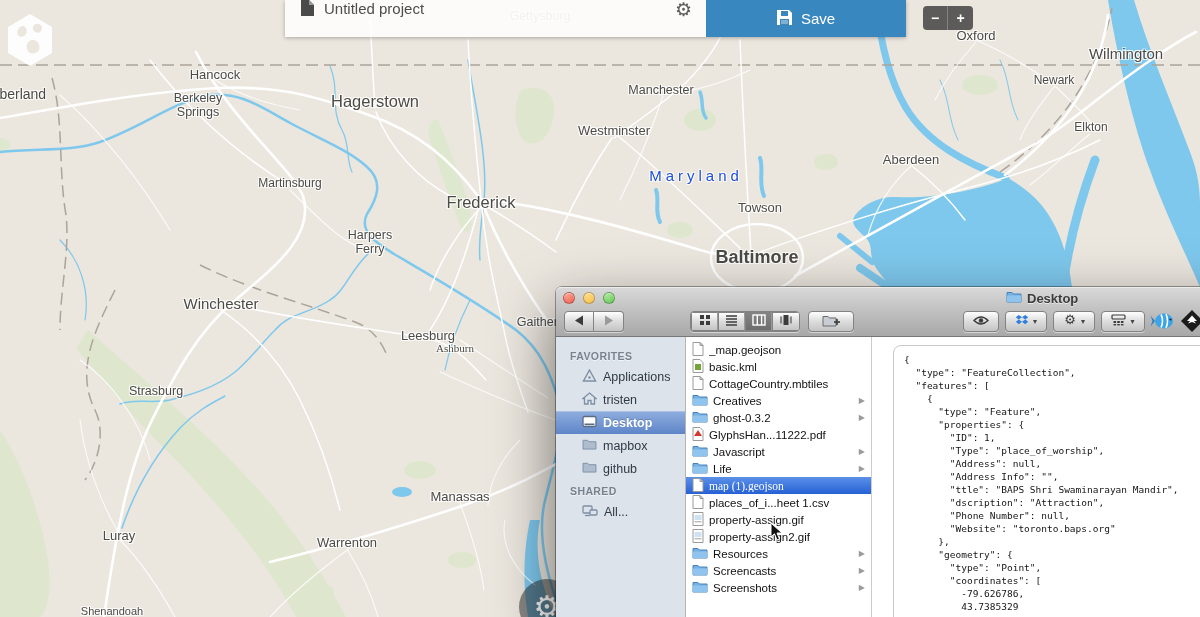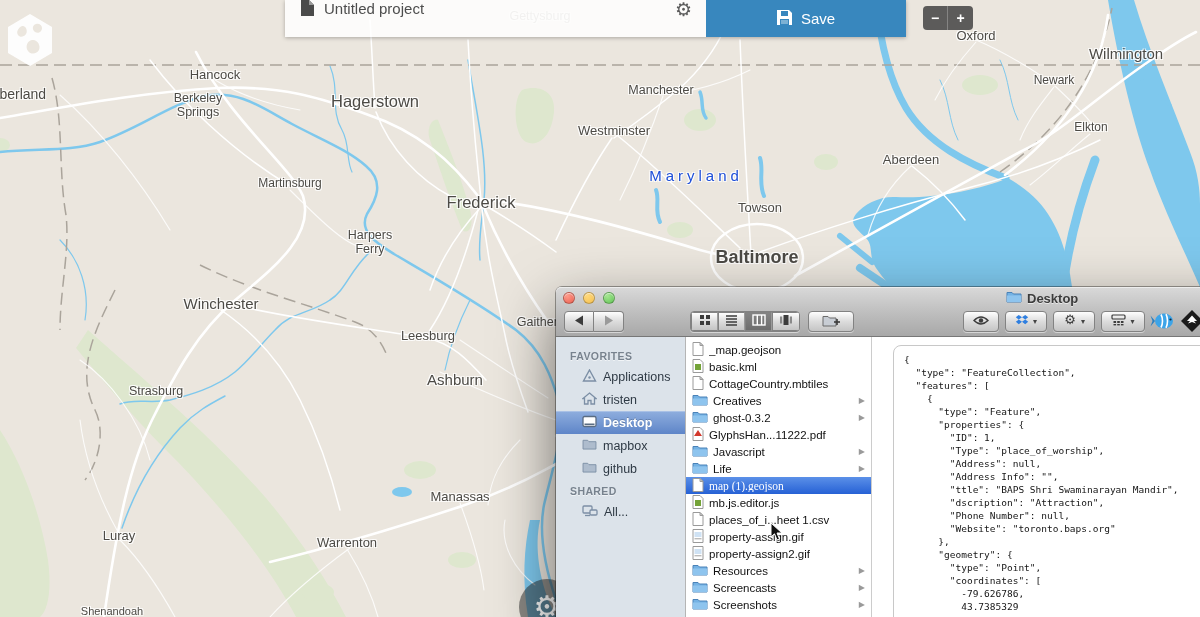--- a/index.html
+++ b/index.html
@@ -206,21 +206,21 @@
         <div class="maplabel" style="left: 290px; top: 184px; font-size: 12px;">Martinsburg</div>
         <div class="maplabel" style="left: 481px; top: 202px; font-size: 16.5px;">Frederick</div>
         <div class="maplabel" style="left: 370px; top: 243px; font-size: 12.5px;">Harpers
 Ferry</div>
         <div class="maplabel" style="left: 221px; top: 304px; font-size: 15px;">Winchester</div>
         <div class="maplabel" style="left: 156px; top: 392px; font-size: 12.5px;">Strasburg</div>
         <div class="maplabel" style="left: 119px; top: 536px; font-size: 13px;">Luray</div>
         <div class="maplabel" style="left: 347px; top: 543px; font-size: 13px;">Warrenton</div>
         <div class="maplabel" style="left: 460px; top: 497px; font-size: 13px;">Manassas</div>
         <div class="maplabel" style="left: 428px; top: 336px; font-size: 13px;">Leesburg</div>
-        <div class="maplabel" style="left: 455px; top: 380px; font-size: 15px;">Ashburn</div>
+        <div class="maplabel" style="left: 455px; top: 348px; font-size: 11px; font-family: Liberation Serif, serif;">Ashburn</div>
         <div class="maplabel" style="left: 553px; top: 323px; font-size: 12.5px;">Gaithersburg</div>
         <div class="maplabel" style="left: 112px; top: 611px; font-size: 11px;">Shenandoah</div>
         <div class="maplabel" style="left: 661px; top: 91px; font-size: 12.5px;">Manchester</div>
         <div class="maplabel" style="left: 614px; top: 131px; font-size: 13px;">Westminster</div>
         <div class="maplabel" style="left: 672px; top: 176px; font-size: 15px; color: #1d4ed8; letter-spacing: 4px; margin-left: 24px;">Maryland</div>
         <div class="maplabel" style="left: 760px; top: 208px; font-size: 13px;">Towson</div>
         <div class="maplabel" style="left: 757px; top: 258px; font-size: 18px; font-weight: 600; text-align: right;">Baltimore</div>
         <div class="maplabel" style="left: 911px; top: 160px; font-size: 13px;">Aberdeen</div>
         <div class="maplabel" style="left: 976px; top: 36px; font-size: 13px;">Oxford</div>
         <div class="maplabel" style="left: 1091px; top: 128px; font-size: 12px;">Elkton</div>
@@ -485,27 +485,20 @@
           <div class="frow sel">
             <span><svg width="12" height="14" viewBox="0 0 12 14">
                 <path d="M1,0.5 h7 l3,3 v10 h-10 z" fill="#fff" stroke="#9a9a9a"></path>
                 <path d="M8,0.5 l3,3 h-3 z" fill="#d8d8d8" stroke="#9a9a9a"></path>
               </svg></span>
             <span class="fname">map (1).geojson</span>
           </div>
           <div class="frow">
             <span><svg width="12" height="14" viewBox="0 0 12 14">
                 <path d="M1,0.5 h7 l3,3 v10 h-10 z" fill="#fff" stroke="#9a9a9a"></path>
-                <rect x="3" y="5" width="6" height="6" fill="#74a338"></rect>
-              </svg></span>
-            <span class="fname">mb.js.editor.js</span>
-          </div>
-          <div class="frow">
-            <span><svg width="12" height="14" viewBox="0 0 12 14">
-                <path d="M1,0.5 h7 l3,3 v10 h-10 z" fill="#fff" stroke="#9a9a9a"></path>
                 <path d="M8,0.5 l3,3 h-3 z" fill="#d8d8d8" stroke="#9a9a9a"></path>
               </svg></span>
             <span class="fname">places_of_i...heet 1.csv</span>
           </div>
           <div class="frow">
             <span><svg width="12" height="14" viewBox="0 0 12 14">
                 <path d="M1,0.5 h10 v13 h-10 z" fill="#fff" stroke="#9a9a9a"></path>
                 <rect x="2.5" y="3" width="7" height="5" fill="#cfe2f4"></rect>
                 <rect x="2.5" y="9" width="7" height="1.4" fill="#bbb"></rect>
               </svg></span>

